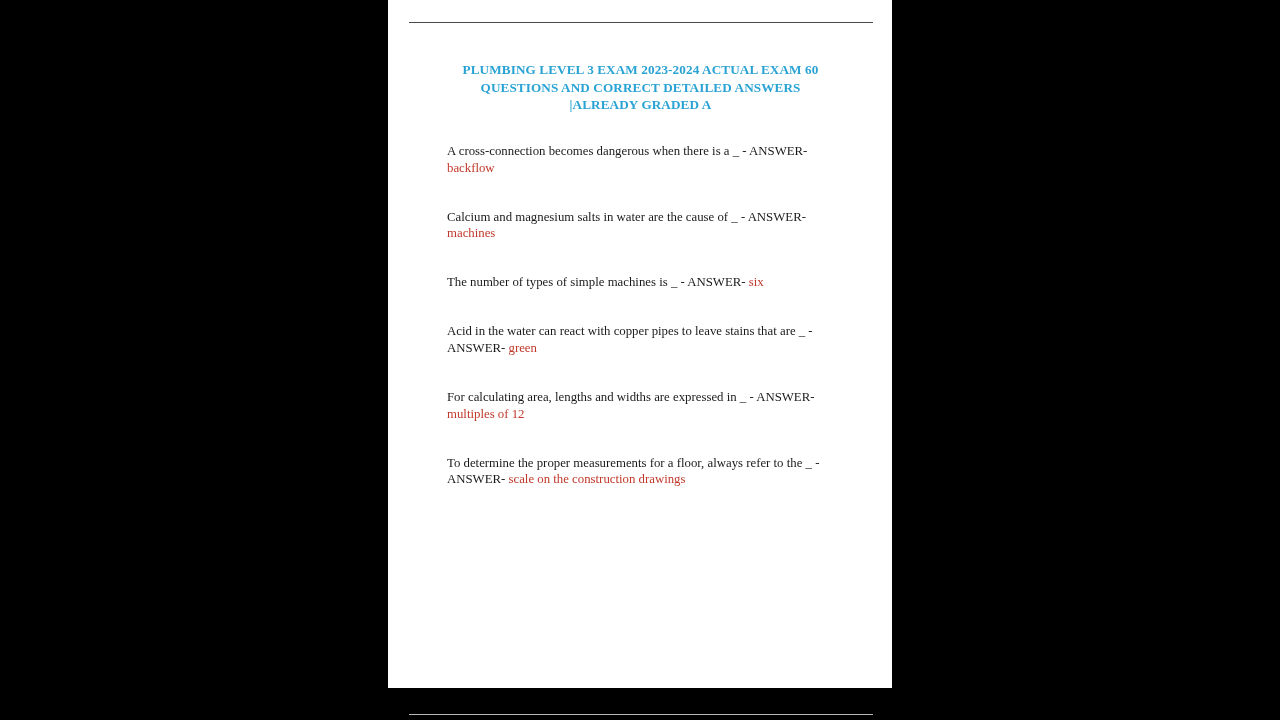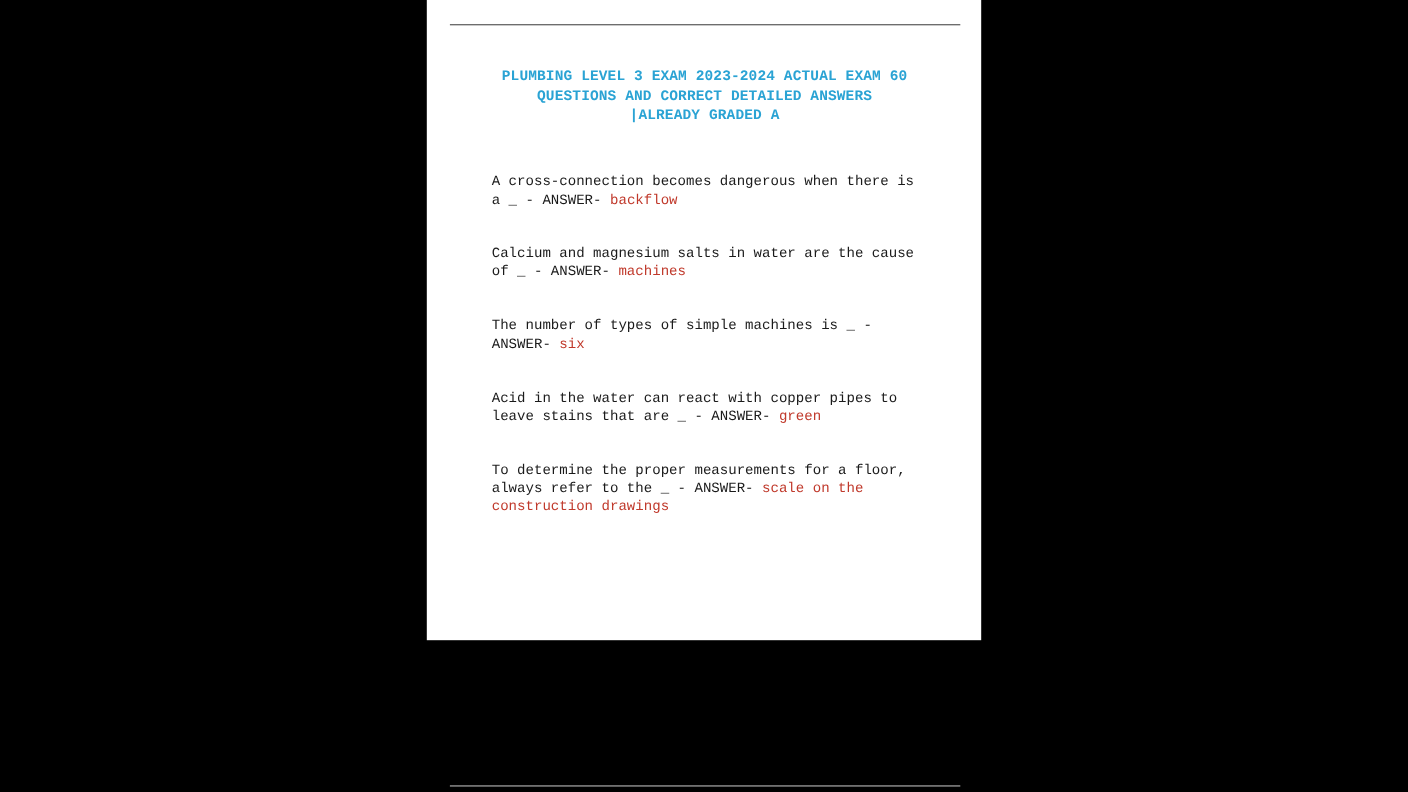--- a/index.html
+++ b/index.html
@@ -20,24 +20,23 @@
     height: 720px;
     background: #000000;
   }
 
   
   .page {
     position: absolute;
     left: 388px;
     top: 0;
     width: 504px;
-    height: 582px;
+    height: 688px;
     background: #ffffff;
     box-sizing: border-box;
-    font-family: Liberation Mono, monospace;
   }
 
   .rule-top {
     position: absolute;
     left: 21px;
     top: 22px;
     width: 464px;
     height: 0;
     border-top: 1px solid #4a4a4a;
   }
@@ -60,21 +59,21 @@
     color: #2aa3d4;
     font-weight: bold;
     font-size: 13.2px;
     line-height: 17.6px;
     letter-spacing: 0.1px;
   }
 
   .qa-list {
     position: absolute;
     left: 59px;
-    top: 157px;
+    top: 143px;
     width: 398px;
   }
 
   .qa-item {
     margin: 0 0 32.5px 0;
     font-size: 12.8px;
     line-height: 16.6px;
     color: #1a1a1a;
     text-align: left;
   }
@@ -119,20 +118,24 @@
       <p class="qa-item">
         <span>The number of types of simple machines is _ - ANSWER-</span>
         <span class="answer">six</span>
       </p>
 
       <p class="qa-item">
         <span>Acid in the water can react with copper pipes to leave stains that are _ - ANSWER-</span>
         <span class="answer">green</span>
       </p>
 
+      <p class="qa-item">
+        <span>For calculating area, lengths and widths are expressed in _ - ANSWER-</span>
+        <span class="answer">multiples of 12</span>
+      </p>
 
       <p class="qa-item">
         <span>To determine the proper measurements for a floor, always refer to the _ - ANSWER-</span>
         <span class="answer">scale on the construction drawings</span>
       </p>
 
     </div>
 
     <div class="rule-bottom"></div>
 

